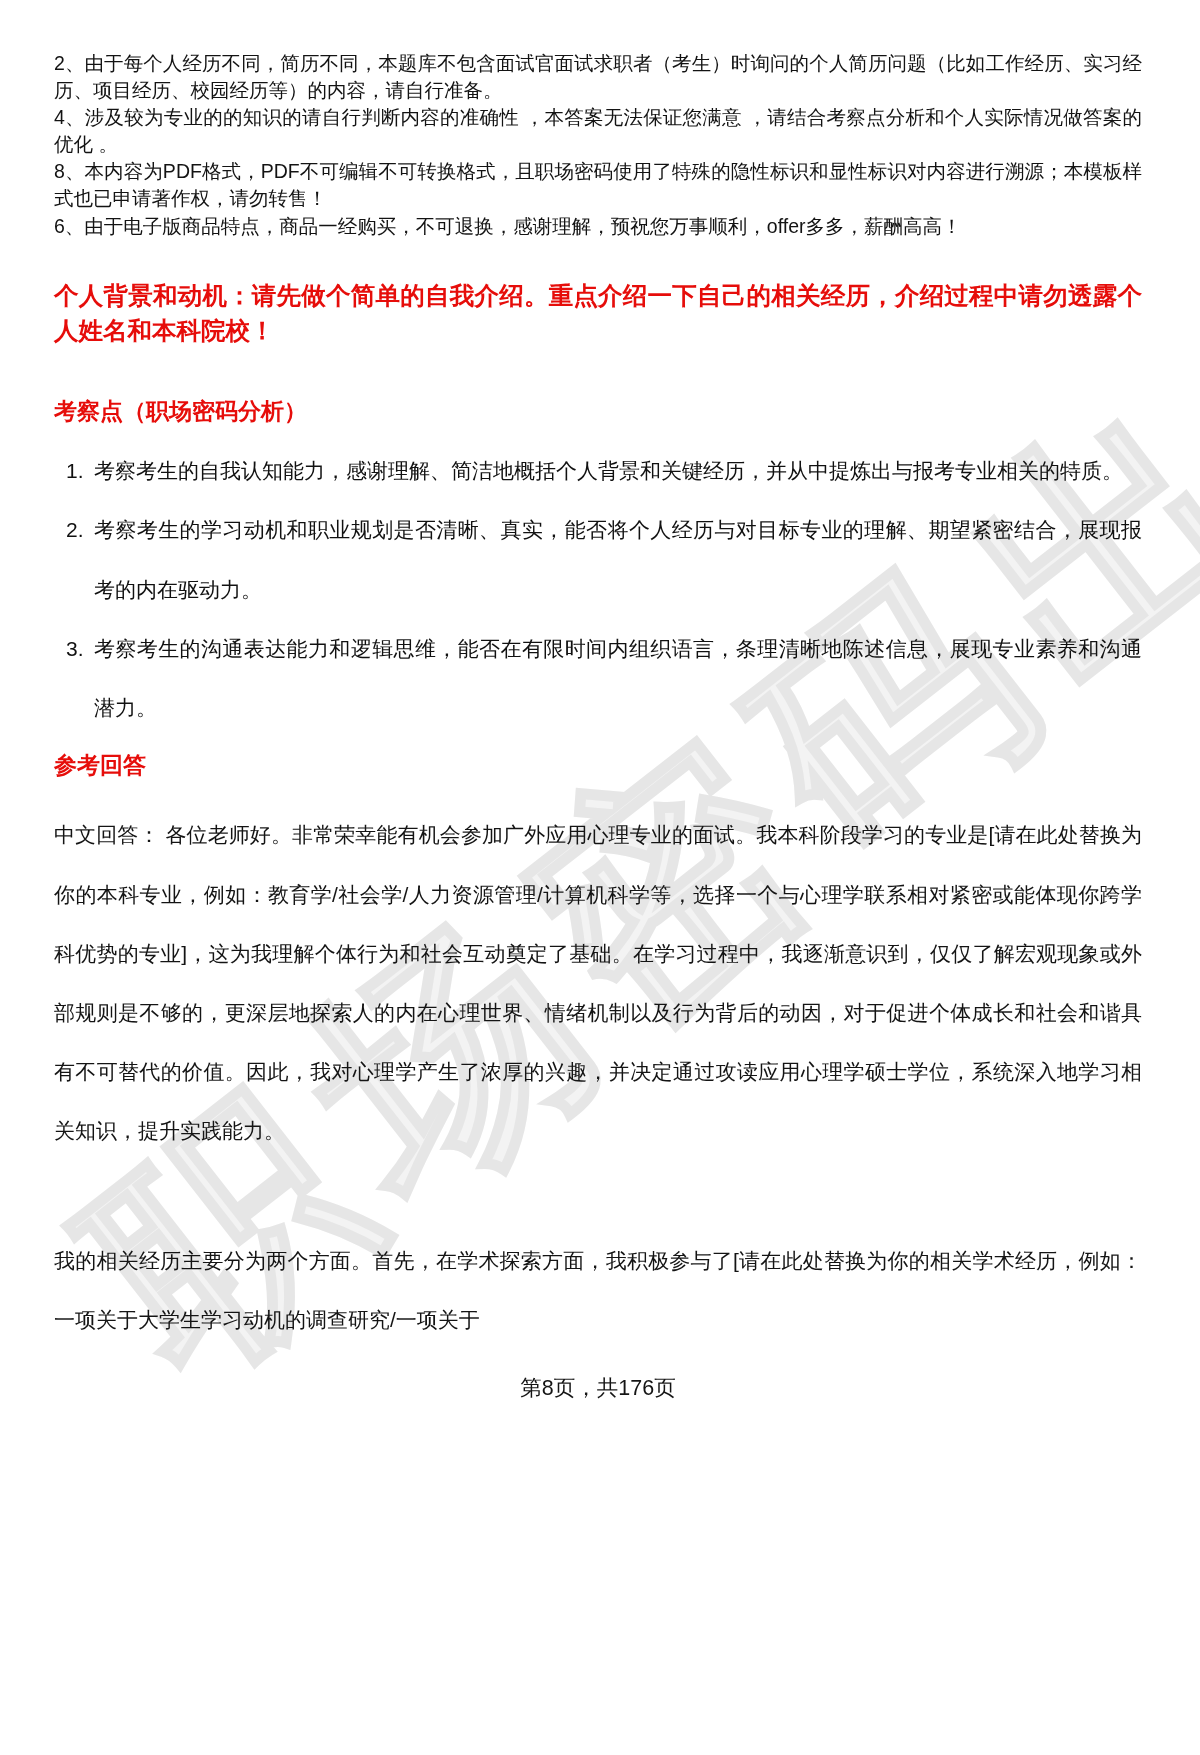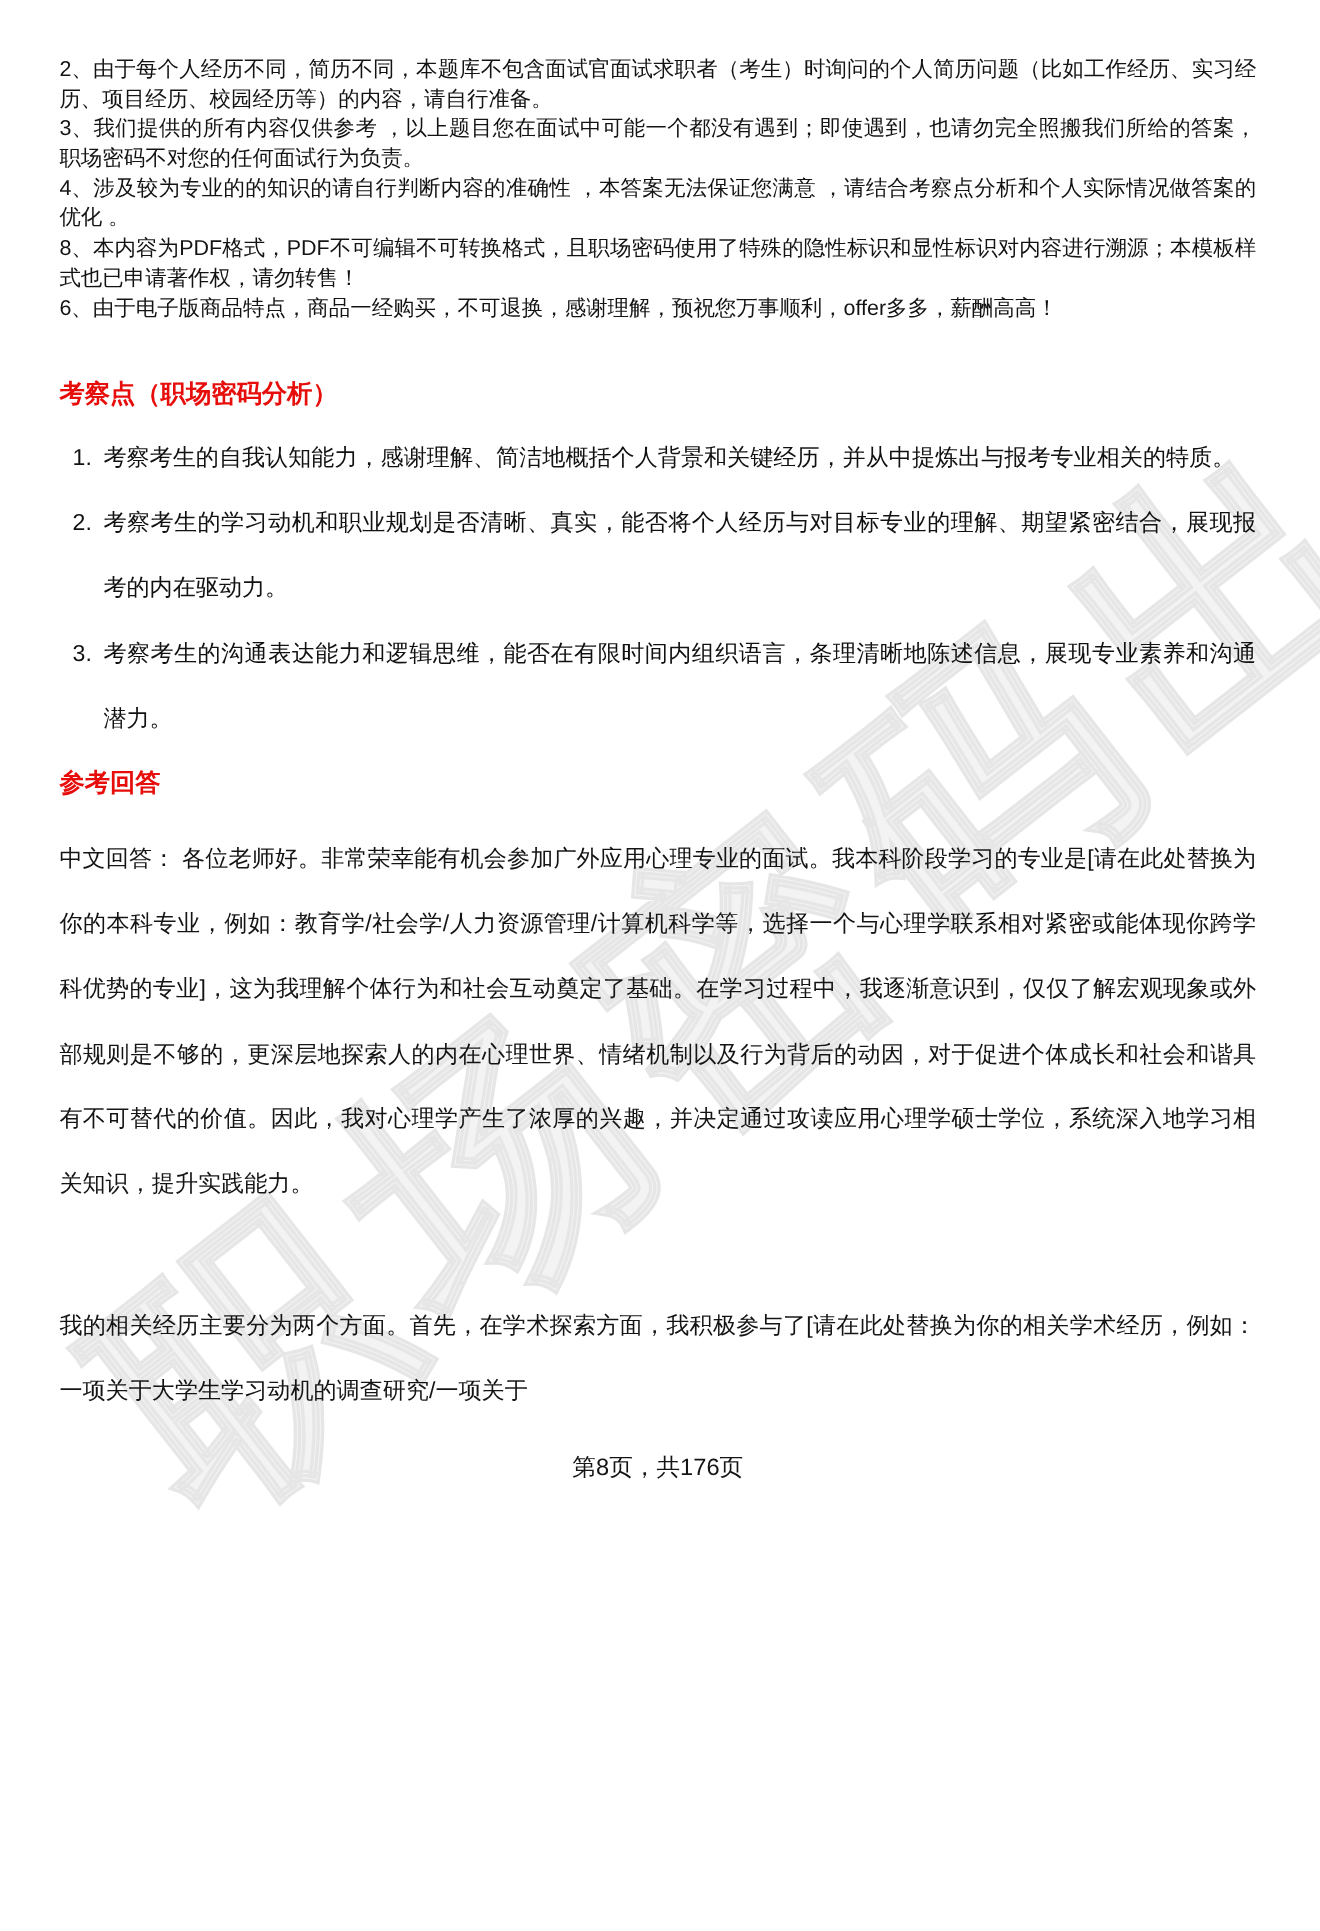--- a/index.html
+++ b/index.html
@@ -88,26 +88,26 @@
 </style>
 </head>
 <body>
 
 <div class="watermark">职场密码出品</div>
 
 <div class="content">
 
   <div class="disclaimers">
     <p>2、由于每个人经历不同，简历不同，本题库不包含面试官面试求职者（考生）时询问的个人简历问题（比如工作经历、实习经历、项目经历、校园经历等）的内容，请自行准备。</p>
-    <p>3、我们提供的所有内容仅供参考 ，以上题目您在面试中可能一个都没有遇到；即使遇到，也请勿完全照搬我们所给的答案，职场密码不对您的任何面试行为负责。</p>
     <p>4、涉及较为专业的的知识的请自行判断内容的准确性 ，本答案无法保证您满意 ，请结合考察点分析和个人实际情况做答案的优化 。</p>
     <p>8、本内容为PDF格式，PDF不可编辑不可转换格式，且职场密码使用了特殊的隐性标识和显性标识对内容进行溯源；本模板样式也已申请著作权，请勿转售！</p>
     <p>6、由于电子版商品特点，商品一经购买，不可退换，感谢理解，预祝您万事顺利，offer多多，薪酬高高！</p>
   </div>
 
+  <p class="q-heading accent" style="color: rgb(230, 13, 10);">个人背景和动机：请先做个简单的自我介绍。重点介绍一下自己的相关经历，介绍过程中请勿透露个人姓名和本科院校！</p>
 
   <p class="section-heading accent" style="color: rgb(230, 13, 10);">考察点（职场密码分析）</p>
 
   <ol class="points">
     <li>
       <span class="num">1.</span>
       <span class="pt-text">考察考生的自我认知能力，感谢理解、简洁地概括个人背景和关键经历，并从中提炼出与报考专业相关的特质。</span>
     </li>
     <li>
       <span class="num">2.</span>

